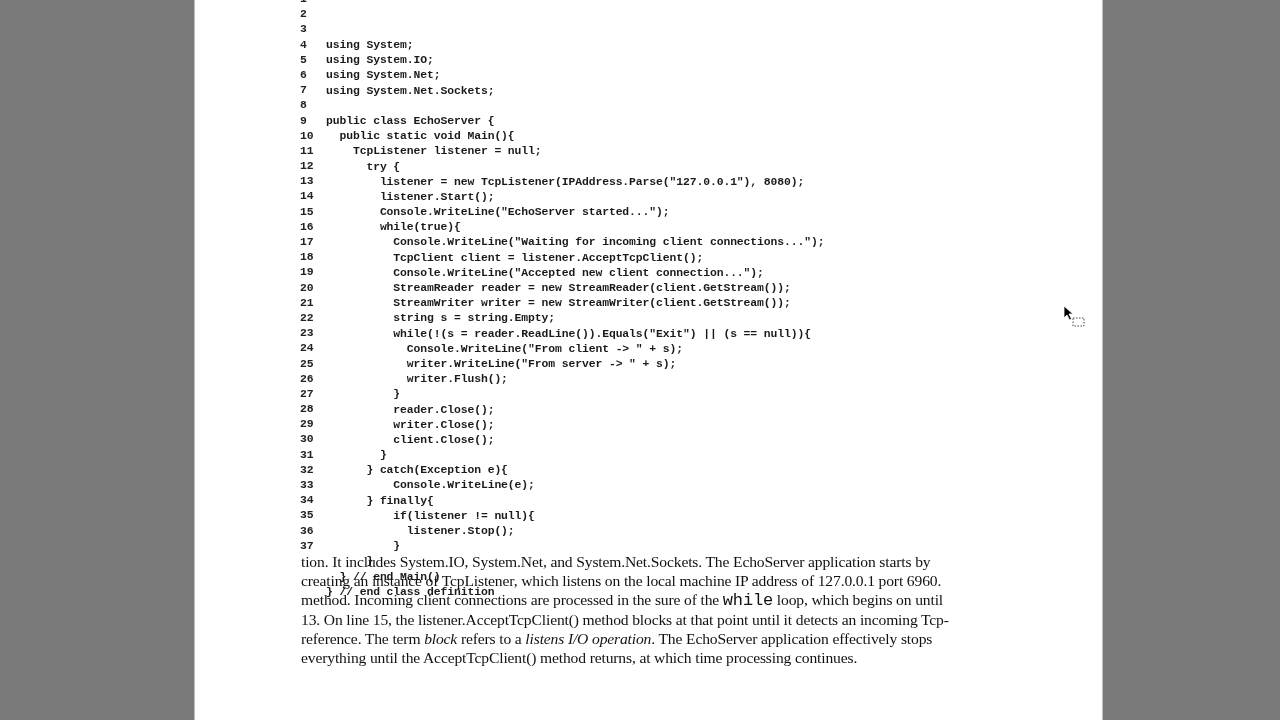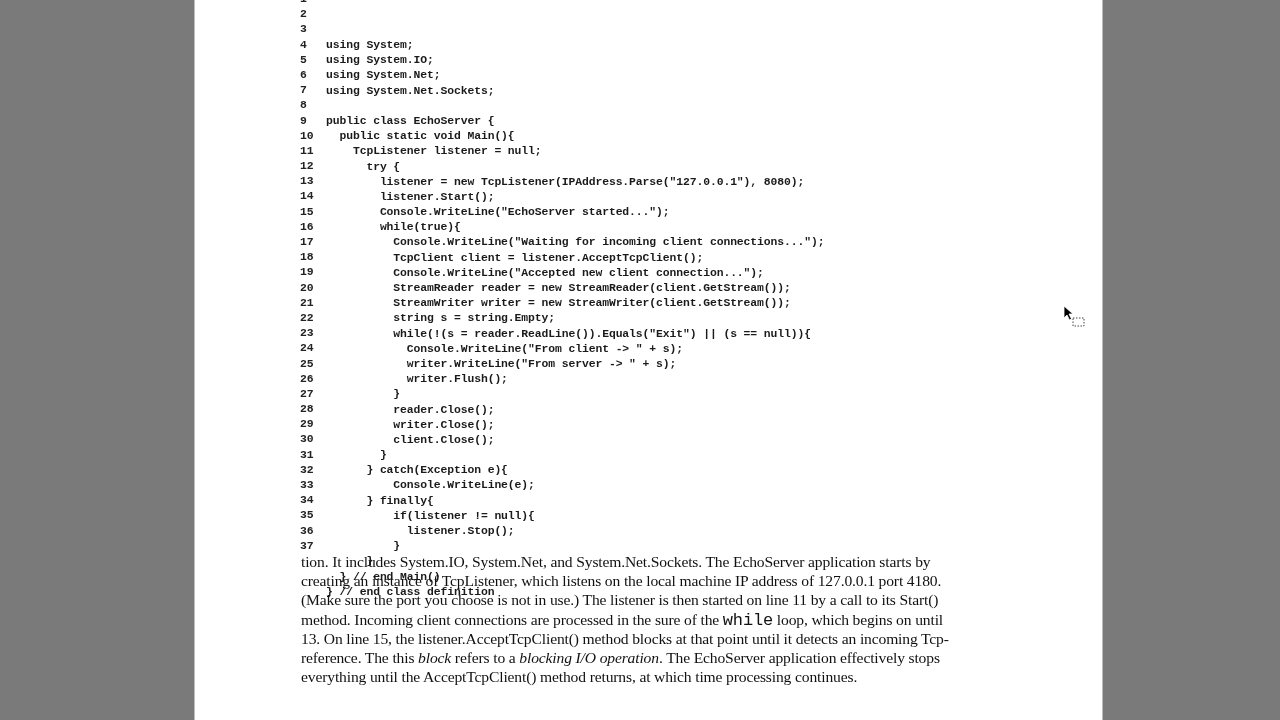--- a/index.html
+++ b/index.html
@@ -59,25 +59,24 @@
   </style>
 </head>
 <body>
 
 <div class="page"></div>
 
 <div class="code" id="code"><div class="code-line"><span class="ln">1</span><span class="src">using System;</span></div><div class="code-line"><span class="ln">2</span><span class="src">using System.IO;</span></div><div class="code-line"><span class="ln">3</span><span class="src">using System.Net;</span></div><div class="code-line"><span class="ln">4</span><span class="src">using System.Net.Sockets;</span></div><div class="code-line"><span class="ln">5</span><span class="src"></span></div><div class="code-line"><span class="ln">6</span><span class="src">public class EchoServer {</span></div><div class="code-line"><span class="ln">7</span><span class="src">  public static void Main(){</span></div><div class="code-line"><span class="ln">8</span><span class="src">    TcpListener listener = null;</span></div><div class="code-line"><span class="ln">9</span><span class="src">      try {</span></div><div class="code-line"><span class="ln">10</span><span class="src">        listener = new TcpListener(IPAddress.Parse("127.0.0.1"), 8080);</span></div><div class="code-line"><span class="ln">11</span><span class="src">        listener.Start();</span></div><div class="code-line"><span class="ln">12</span><span class="src">        Console.WriteLine("EchoServer started...");</span></div><div class="code-line"><span class="ln">13</span><span class="src">        while(true){</span></div><div class="code-line"><span class="ln">14</span><span class="src">          Console.WriteLine("Waiting for incoming client connections...");</span></div><div class="code-line"><span class="ln">15</span><span class="src">          TcpClient client = listener.AcceptTcpClient();</span></div><div class="code-line"><span class="ln">16</span><span class="src">          Console.WriteLine("Accepted new client connection...");</span></div><div class="code-line"><span class="ln">17</span><span class="src">          StreamReader reader = new StreamReader(client.GetStream());</span></div><div class="code-line"><span class="ln">18</span><span class="src">          StreamWriter writer = new StreamWriter(client.GetStream());</span></div><div class="code-line"><span class="ln">19</span><span class="src">          string s = string.Empty;</span></div><div class="code-line"><span class="ln">20</span><span class="src">          while(!(s = reader.ReadLine()).Equals("Exit") || (s == null)){</span></div><div class="code-line"><span class="ln">21</span><span class="src">            Console.WriteLine("From client -&gt; " + s);</span></div><div class="code-line"><span class="ln">22</span><span class="src">            writer.WriteLine("From server -&gt; " + s);</span></div><div class="code-line"><span class="ln">23</span><span class="src">            writer.Flush();</span></div><div class="code-line"><span class="ln">24</span><span class="src">          }</span></div><div class="code-line"><span class="ln">25</span><span class="src">          reader.Close();</span></div><div class="code-line"><span class="ln">26</span><span class="src">          writer.Close();</span></div><div class="code-line"><span class="ln">27</span><span class="src">          client.Close();</span></div><div class="code-line"><span class="ln">28</span><span class="src">        }</span></div><div class="code-line"><span class="ln">29</span><span class="src">      } catch(Exception e){</span></div><div class="code-line"><span class="ln">30</span><span class="src">          Console.WriteLine(e);</span></div><div class="code-line"><span class="ln">31</span><span class="src">      } finally{</span></div><div class="code-line"><span class="ln">32</span><span class="src">          if(listener != null){</span></div><div class="code-line"><span class="ln">33</span><span class="src">            listener.Stop();</span></div><div class="code-line"><span class="ln">34</span><span class="src">          }</span></div><div class="code-line"><span class="ln">35</span><span class="src">      }</span></div><div class="code-line"><span class="ln">36</span><span class="src">  } // end Main()</span></div><div class="code-line"><span class="ln">37</span><span class="src">} // end class definition</span></div></div>
 
 <div class="prose">
   <div class="prose-line">tion. It includes System.IO, System.Net, and System.Net.Sockets. The EchoServer application starts by</div>
-  <div class="prose-line">creating an instance of TcpListener, which listens on the local machine IP address of 127.0.0.1 port 4180.</div>
-  <div class="prose-line">(Make sure the port you choose is not in use.) The listener is then started on line 11 by a call to its Start()</div>
+  <div class="prose-line">creating an instance of TcpListener, which listens on the local machine IP address of 127.0.0.1 port 6960.</div>
   <div class="prose-line"><span>method. Incoming client connections are processed in the sure of the </span><span class="mono">while</span><span> loop, which begins on until</span></div>
   <div class="prose-line">13. On line 15, the listener.AcceptTcpClient() method blocks at that point until it detects an incoming Tcp-</div>
-  <div class="prose-line"><span>reference. The this </span><em>block</em><span> refers to a </span><em>blocking I/O operation</em><span>. The EchoServer application effectively stops</span></div>
+  <div class="prose-line"><span>reference. The term </span><em>block</em><span> refers to a </span><em>listens I/O operation</em><span>. The EchoServer application effectively stops</span></div>
   <div class="prose-line">everything until the AcceptTcpClient() method returns, at which time processing continues.</div>
 </div>
 
 <div class="cursor">
   <svg width="26" height="26" viewBox="0 0 26 26">
     <path d="M1 1 L1 13 L4 10 L6.5 15 L8.5 14 L6 9 L10 9 Z" fill="#000" stroke="#fff" stroke-width="0.8"></path>
     <rect x="10" y="13" width="11" height="8" fill="none" stroke="#444" stroke-width="1" stroke-dasharray="1.5,1.5"></rect>
   </svg>
 </div>
 

